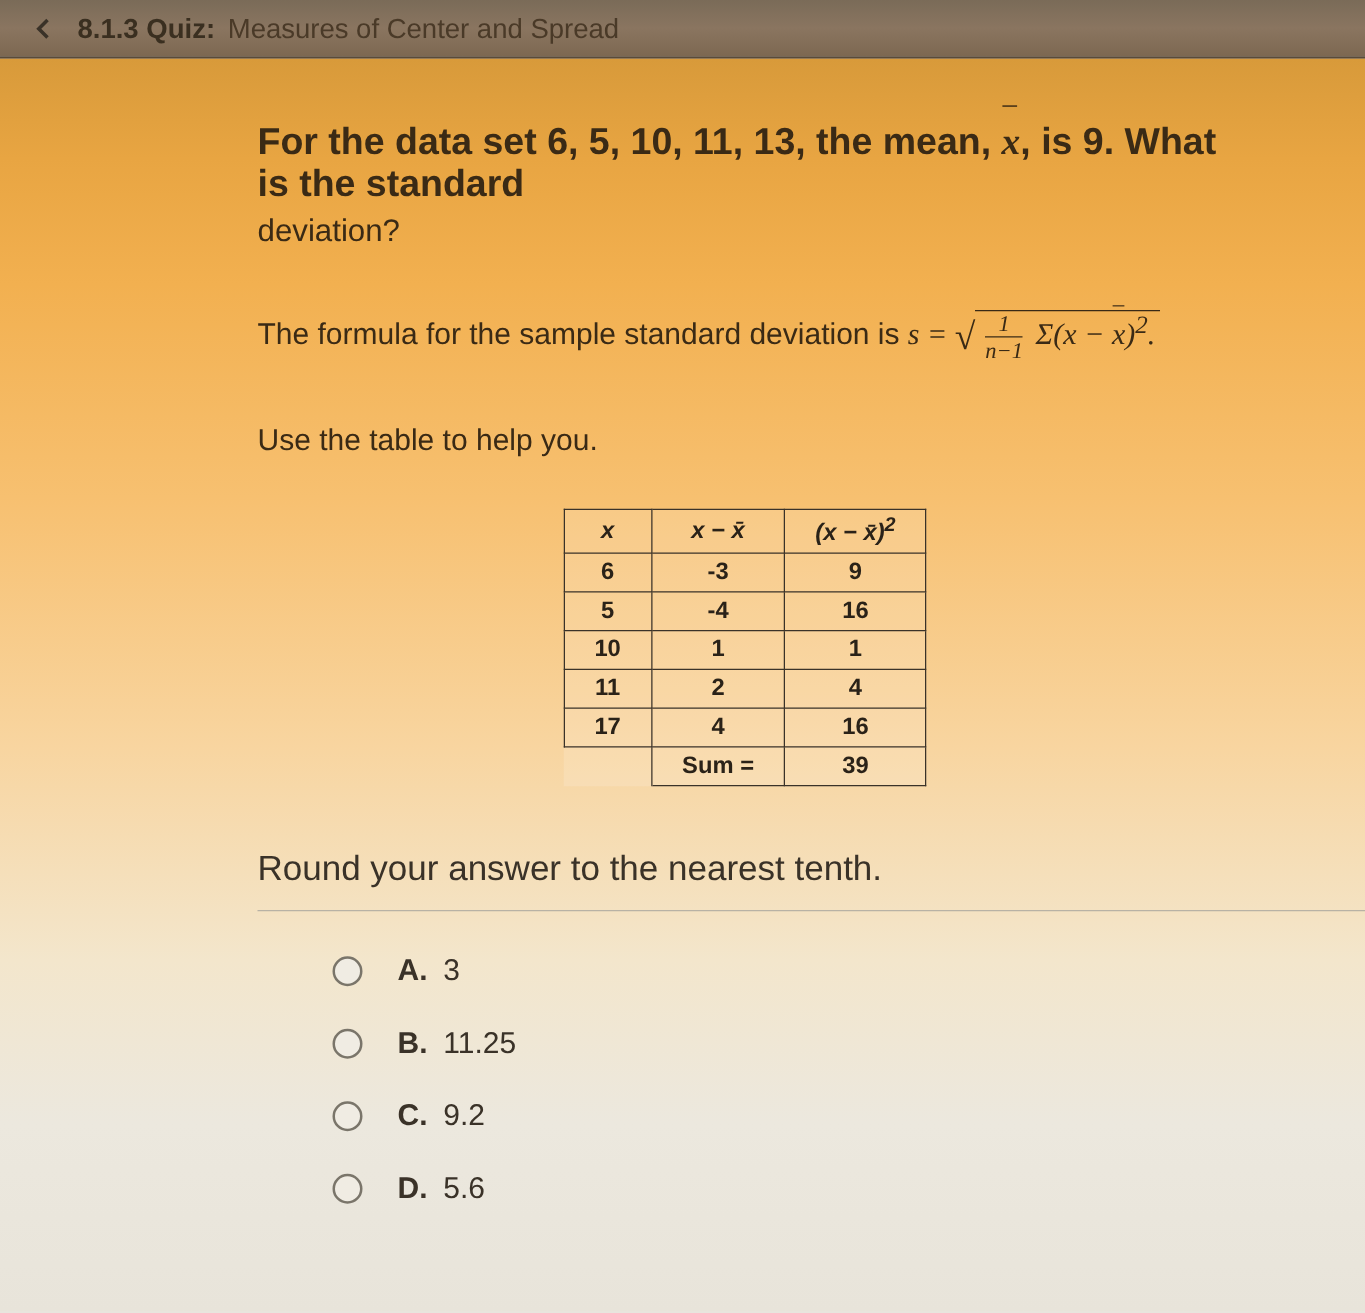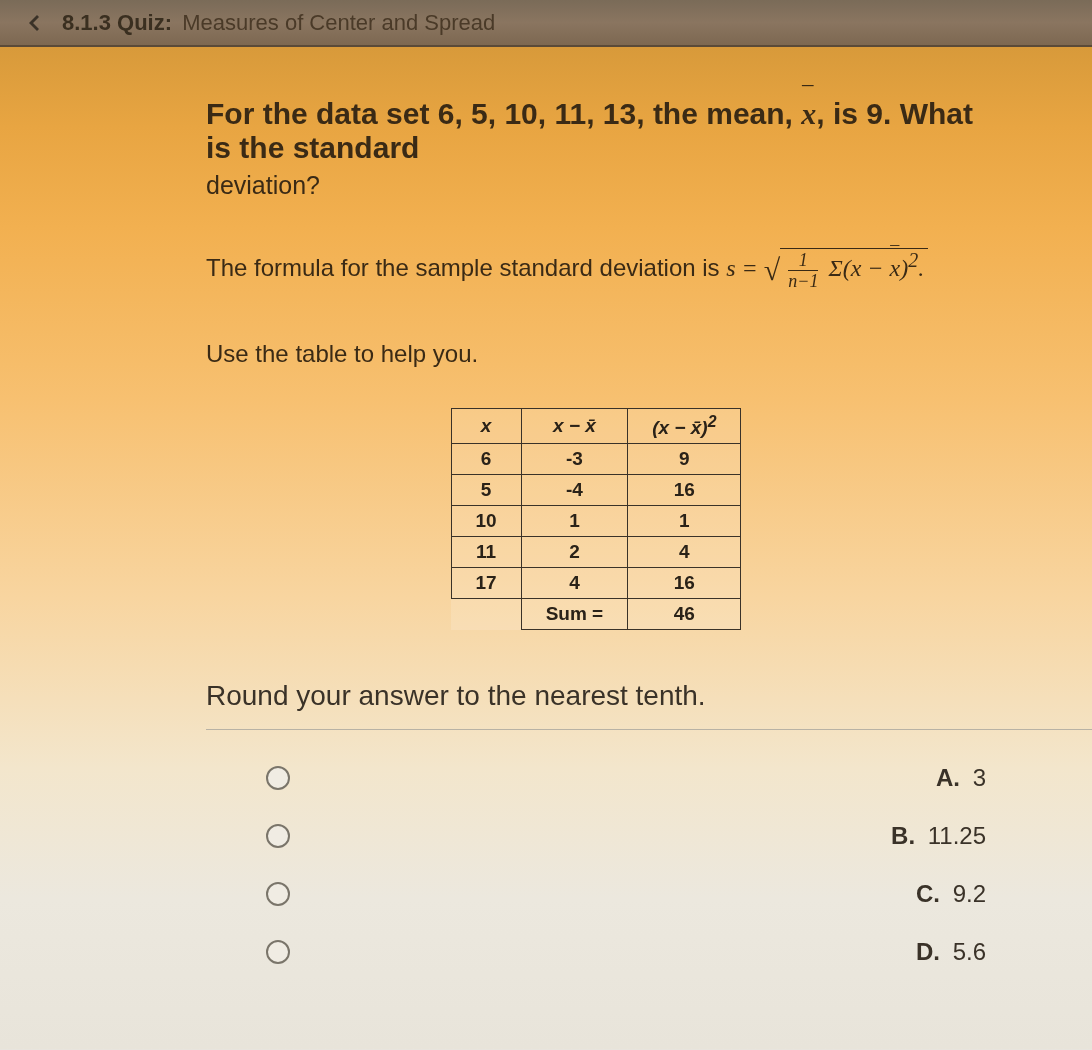--- a/index.html
+++ b/index.html
@@ -116,21 +116,20 @@
     margin: 0 -50px 34px 0;
     width: 900px;
   }
   .options {
     padding-left: 60px;
   }
   .option-row {
     display: flex;
     align-items: center;
     margin-bottom: 30px;
-    justify-content: space-between;
   }
   .radio-circle {
     width: 24px;
     height: 24px;
     border: 2.5px solid #7a756a;
     border-radius: 50%;
     margin-right: 28px;
     background: #f0ece3;
   }
   .option-label {
@@ -245,21 +244,21 @@
           <td>4</td>
         </tr>
         <tr>
           <td>17</td>
           <td>4</td>
           <td>16</td>
         </tr>
         <tr>
           <td style="border-left:none;border-bottom:none;"></td>
           <td class="sum-cell">Sum =</td>
-          <td>46</td>
+          <td>39</td>
         </tr>
       </tbody>
     </table>
 
     <div class="round-line">Round your answer to the nearest tenth.</div>
 
     <hr class="divider">
 
     <div class="options">
       <div class="option-row">

